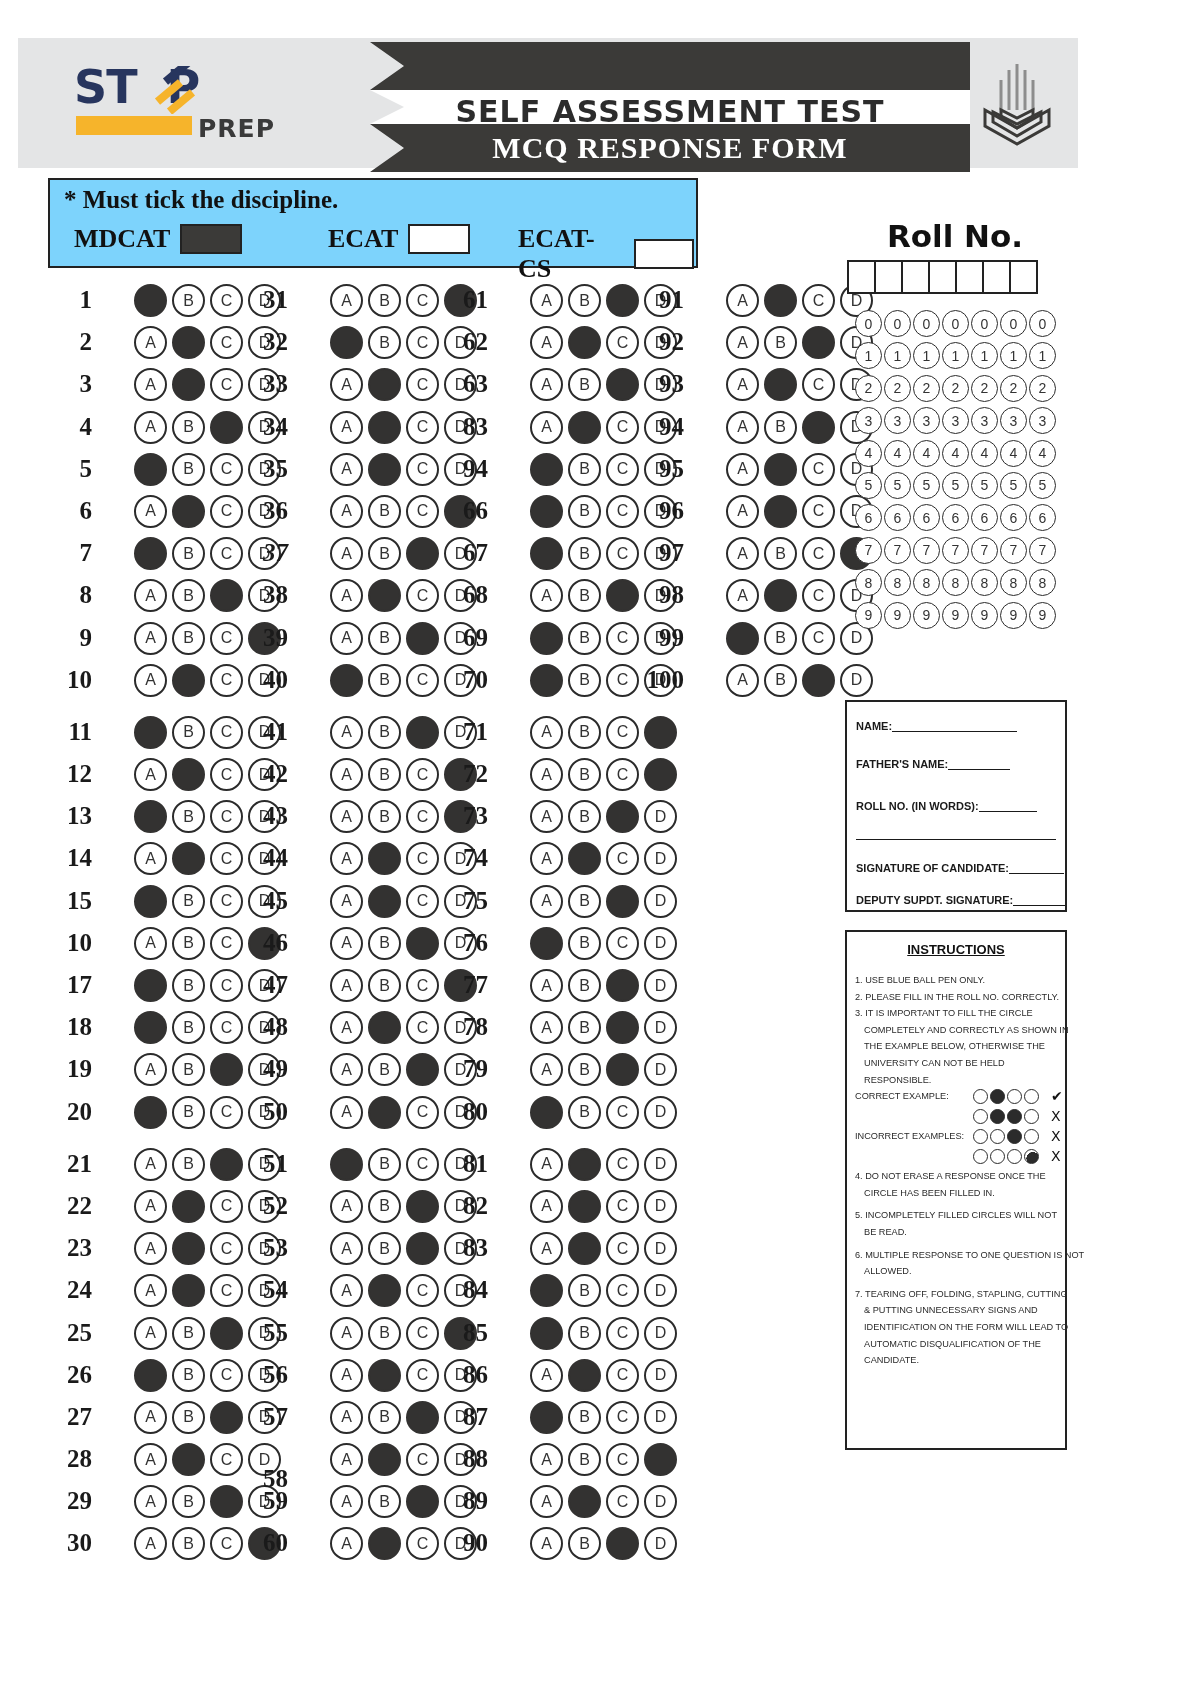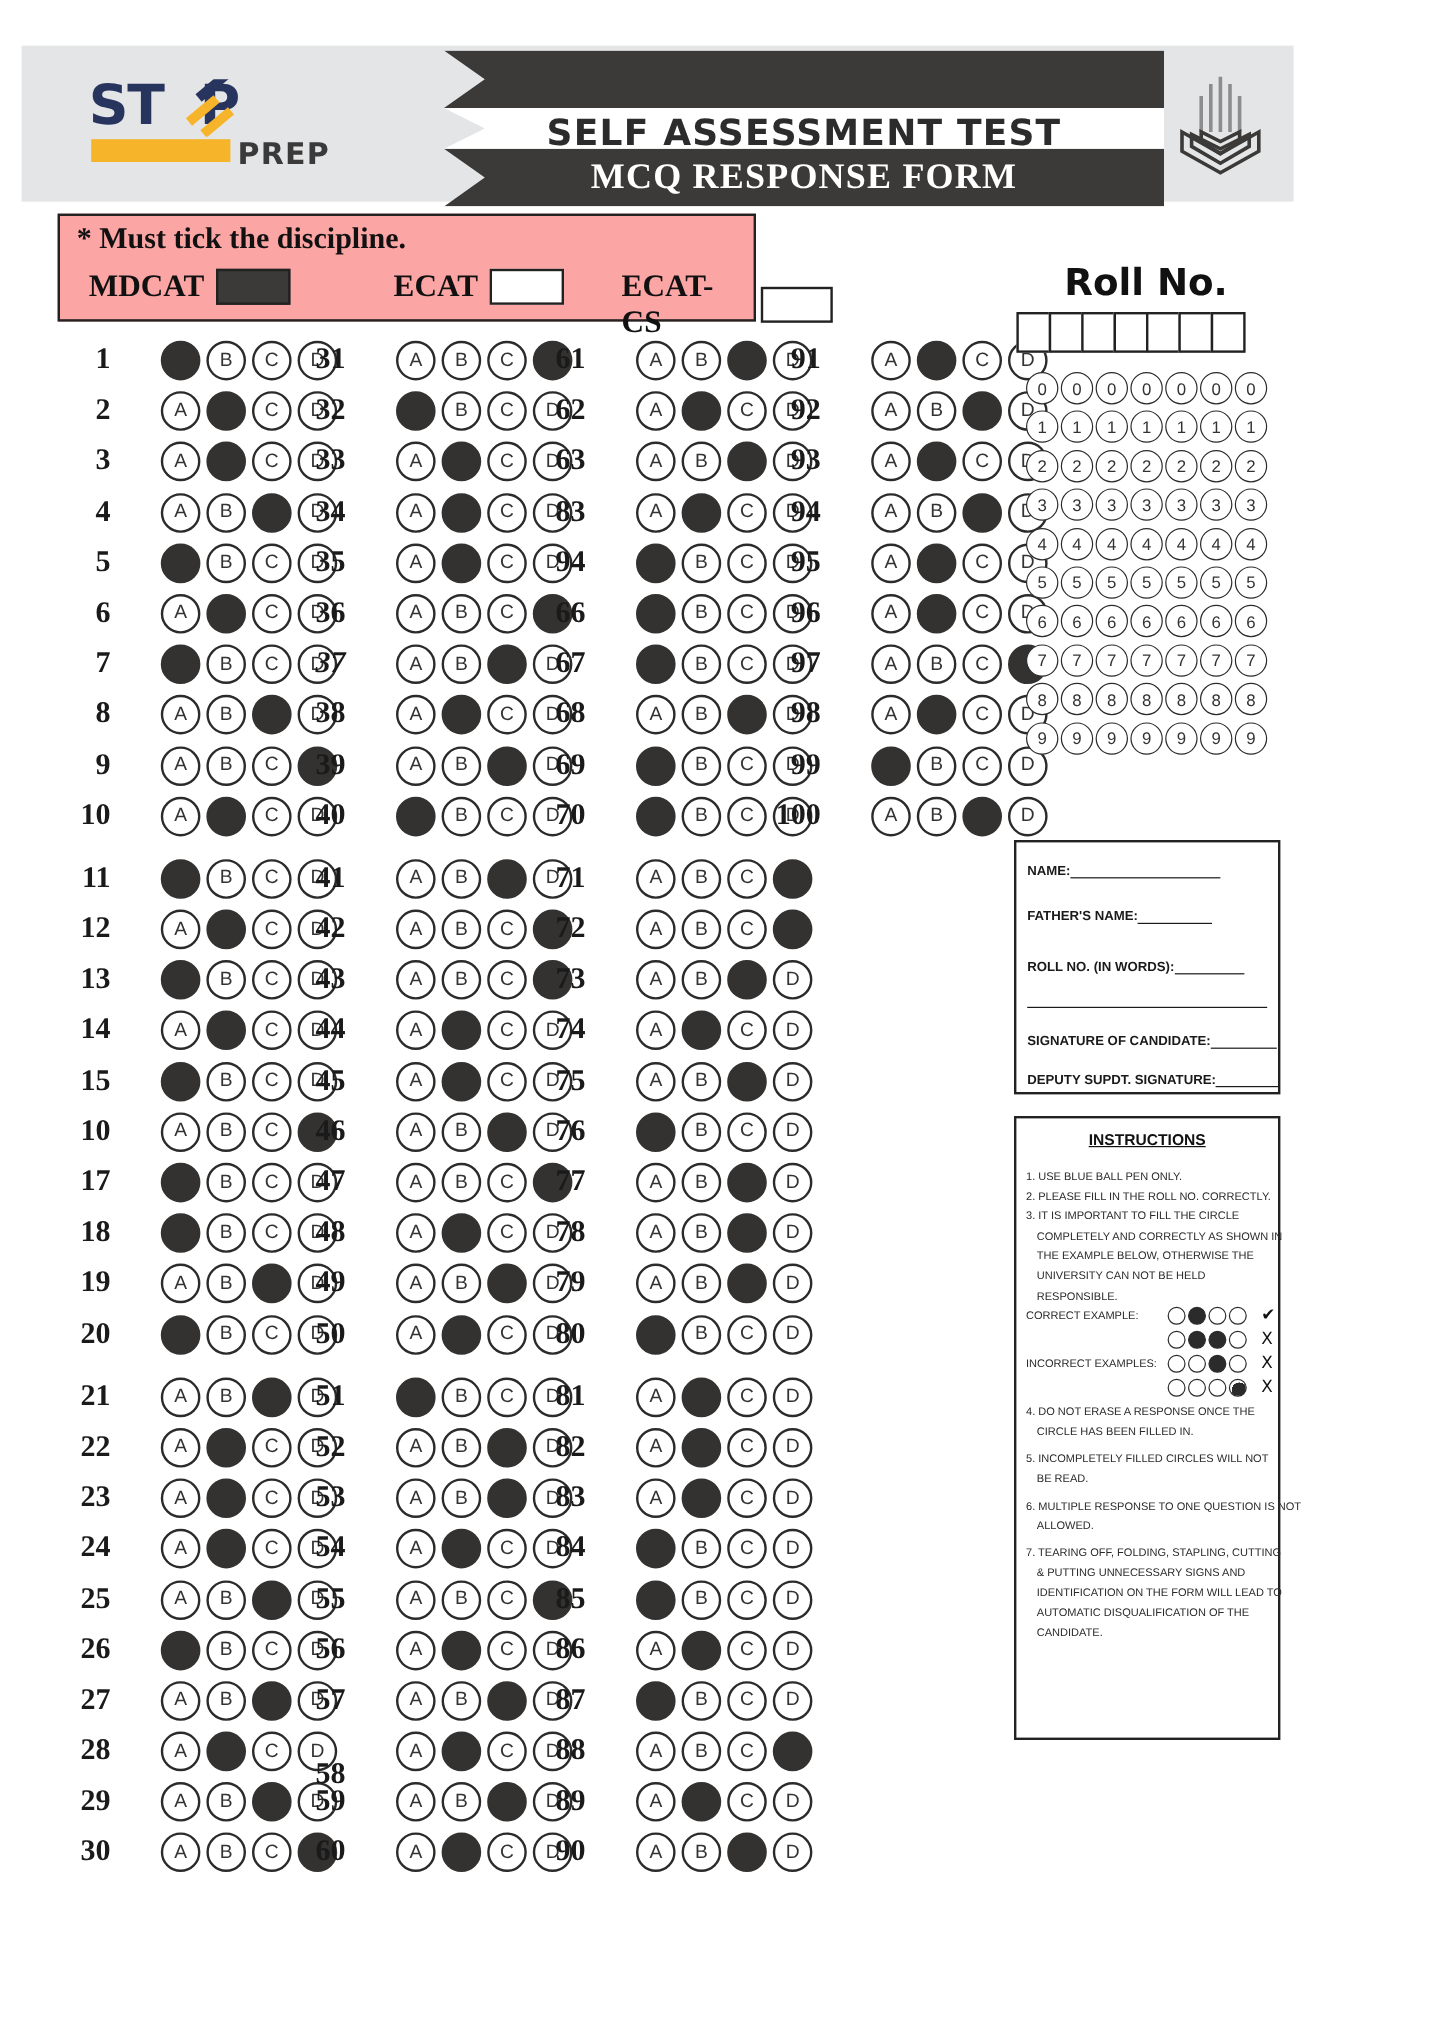--- a/index.html
+++ b/index.html
@@ -58,23 +58,23 @@
     position:absolute; left:352px; top:93px; width:600px;
     text-align:center;
     font-family:"Liberation Serif", serif;
     font-weight:bold; font-size:30px; color:#ffffff;
     letter-spacing:1px;
   }
   .hdr-emblem { position:absolute; left:955px; top:22px; }
 
   
   .disc-box {
-    position:absolute; left:48px; top:178px; width:582px; height:90px;
+    position:absolute; left:48px; top:178px; width:650px; height:90px;
     border:2px solid #222;
-    background:#fca5a5;
+    background:#7dd3fc;
     font-family:Liberation Serif, serif;
   }
   .disc-note {
     position:absolute; left:14px; top:6px;
     font-weight:bold; font-size:25px; color:#111;
   }
   .disc-row { position:absolute; left:24px; top:44px; width:620px; height:40px; }
   .disc-item { position:absolute; top:0; display:flex; align-items:center; }
   .disc-label { font-weight:bold; font-size:26px; color:#111; margin-right:10px; }
   .disc-tick {

